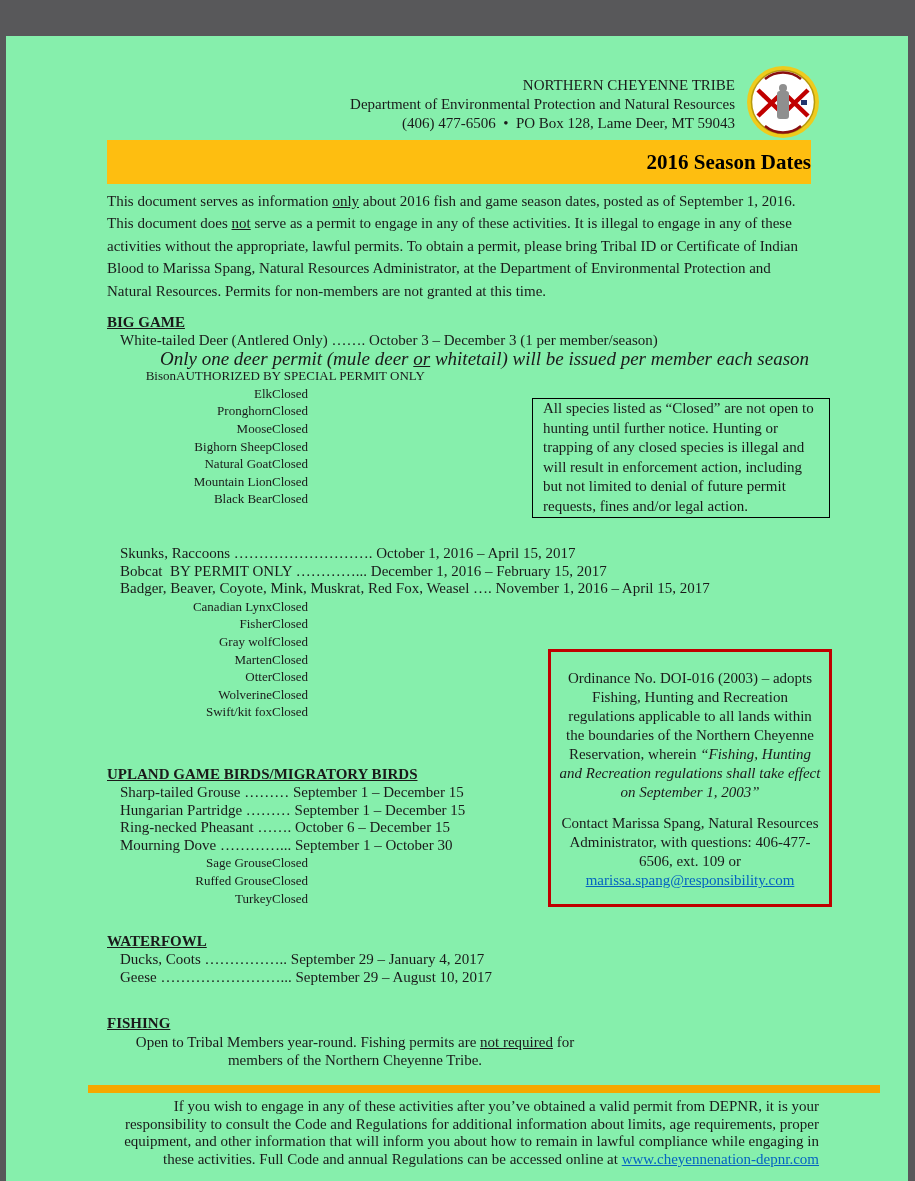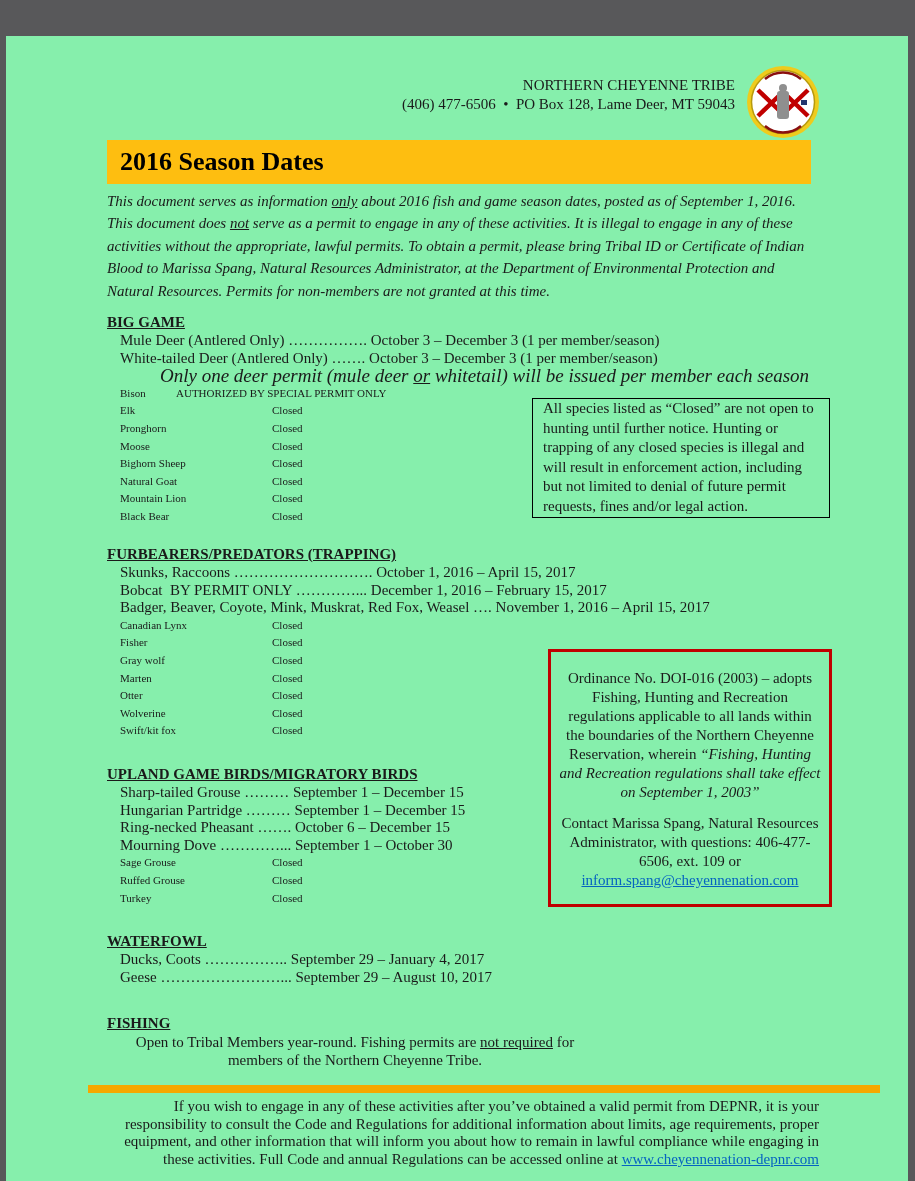--- a/index.html
+++ b/index.html
@@ -10,30 +10,30 @@
        font-family:"Liberation Serif","DejaVu Serif",serif;color:#1a1a1a;}
   .page{position:absolute;left:6px;top:4px;width:902px;height:1174px;background:#86efac;overflow:hidden;margin-top:32px;}
 
   
   .org-header{position:absolute;left:240px;top:40px;width:489px;text-align:right;}
   .org-line{font-size:15px;line-height:19px;white-space:pre-wrap;}
   .seal{position:absolute;left:739px;top:28px;width:76px;height:76px;}
 
   
   .title-bar{position:absolute;left:101px;top:104px;width:704px;height:44px;background:var(--gold);}
-  .title-bar span{display:block;padding-left:13px;font-size:26px;font-weight:bold;line-height:44px;color:#000;}
-
-  
-  .intro{position:absolute;left:101px;top:154px;width:709px;font-size:15px;line-height:22.4px;margin:0;font-style:italic;}
+  .title-bar span{display:block;padding-left:13px;font-size:21px;font-weight:bold;line-height:44px;color:#000;text-align:right;}
+
+  
+  .intro{position:absolute;left:101px;top:154px;width:709px;font-size:15px;line-height:22.4px;margin:0;}
 
   .section{position:absolute;left:101px;width:740px;}
   .sec-heading{font-weight:bold;text-decoration:underline;font-size:15px;line-height:19px;white-space:pre-wrap;}
   .line{padding-left:13px;font-size:15px;line-height:17.6px;white-space:pre-wrap;}
   .note{padding-left:53px;font-style:italic;font-size:19px;line-height:17.6px;white-space:pre-wrap;}
-  .crow{display:flex;padding-left:13px;font-size:11px;line-height:17.6px;}
+  .crow{display:flex;padding-left:13px;font-size:13px;line-height:17.6px;text-align:right;}
   .crow .n{width:152px;flex:none;white-space:pre-wrap;}
   .crow.bison .n{width:56px;}
   .u{text-decoration:underline;}
 
   
   .closed-box{position:absolute;left:526px;top:362px;width:298px;box-sizing:border-box;
               border:1px solid #000;padding:0 10px;font-size:15px;line-height:19.6px;}
 
   
   .ord-box{position:absolute;left:542px;top:613px;width:284px;height:258px;box-sizing:border-box;
@@ -51,20 +51,21 @@
   .footer-text{position:absolute;left:99px;top:1062px;width:714px;text-align:right;
                font-size:15px;line-height:17.6px;}
 </style>
 </head>
 <body>
 
 <div class="page">
 
   <div class="org-header">
     <div class="org-line">NORTHERN CHEYENNE TRIBE</div>
+    <div class="org-line">Department of Environmental Protection and Natural Resources</div>
     <div class="org-line">(406) 477-6506  •  PO Box 128, Lame Deer, MT 59043</div>
   </div>
 
   <div class="seal">
     <svg width="76" height="76" viewBox="0 0 76 76">
       <circle cx="38" cy="38" r="36" fill="#EFCB1C"></circle>
       <circle cx="38" cy="38" r="31.5" fill="#ffffff" stroke="#B79A0E" stroke-width="1.5"></circle>
       <path d="M13 26 L40 52 M40 26 L13 52" stroke="#C00000" stroke-width="4.5" fill="none"></path>
       <path d="M36 26 L63 52 M63 26 L36 52" stroke="#C00000" stroke-width="4.5" fill="none"></path>
       <path d="M20 15 A28 28 0 0 1 56 15" stroke="#8a0f0f" stroke-width="2.5" fill="none"></path>
@@ -76,21 +77,20 @@
   </div>
 
   <div class="title-bar">
     <span>2016 Season Dates</span>
   </div>
 
   <p class="intro"><span>This document serves as information </span><span class="u">only</span><span> about 2016 fish and game season dates, posted as of September 1, 2016. This document does </span><span class="u">not</span><span> serve as a permit to engage in any of these activities. It is illegal to engage in any of these activities without the appropriate, lawful permits. To obtain a permit, please bring Tribal ID or Certificate of Indian Blood to Marissa Spang, Natural Resources Administrator, at the Department of Environmental Protection and Natural Resources. Permits for non-members are not granted at this time.</span></p>
 
   <div class="section" style="top:277px">
     <div class="sec-heading">BIG GAME</div>
-    <div class="line">Mule Deer (Antlered Only) ……………. October 3 – December 3 (1 per member/season)</div>
     <div class="line">White-tailed Deer (Antlered Only) ……. October 3 – December 3 (1 per member/season)</div>
     <div class="note"><span>Only one deer permit (mule deer </span><span class="u">or</span><span> whitetail) will be issued per member each season</span></div>
     <div class="crow bison">
       <span class="n">Bison</span>
       <span>AUTHORIZED BY SPECIAL PERMIT ONLY</span>
     </div>
     <div class="crow">
         <span class="n">Elk</span>
         <span>Closed</span>
       </div>
@@ -118,21 +118,20 @@
         <span class="n">Black Bear</span>
         <span>Closed</span>
       </div>
   </div>
 
   <div class="closed-box">
     <span>All species listed as “Closed” are not open to hunting until further notice. Hunting or trapping of any closed species is illegal and will result in enforcement action, including but not limited to denial of future permit requests, fines and/or legal action.</span>
   </div>
 
   <div class="section" style="top:509px">
-    <div class="sec-heading">FURBEARERS/PREDATORS (TRAPPING)</div>
     <div class="line">Skunks, Raccoons ………………………. October 1, 2016 – April 15, 2017</div>
     <div class="line">Bobcat  BY PERMIT ONLY …………... December 1, 2016 – February 15, 2017</div>
     <div class="line">Badger, Beaver, Coyote, Mink, Muskrat, Red Fox, Weasel …. November 1, 2016 – April 15, 2017</div>
     <div class="crow">
         <span class="n">Canadian Lynx</span>
         <span>Closed</span>
       </div>
     <div class="crow">
         <span class="n">Fisher</span>
         <span>Closed</span>
@@ -155,21 +154,21 @@
       </div>
     <div class="crow">
         <span class="n">Swift/kit fox</span>
         <span>Closed</span>
       </div>
   </div>
 
   <div class="ord-box">
     <span>Ordinance No. DOI-016 (2003) – adopts Fishing, Hunting and Recreation regulations applicable to all lands within the boundaries of the Northern Cheyenne Reservation, wherein </span><span class="quote">“Fishing, Hunting and Recreation regulations shall take effect on September 1, 2003”</span>
     <div class="contact">Contact Marissa Spang, Natural Resources Administrator, with questions: 406-477-6506, ext. 109 or</div>
-    <div><a class="lnk" href="#">inform.spang@cheyennenation.com</a></div>
+    <div><a class="lnk" href="#">marissa.spang@responsibility.com</a></div>
   </div>
 
   <div class="section" style="top:729px">
     <div class="sec-heading">UPLAND GAME BIRDS/MIGRATORY BIRDS</div>
     <div class="line">Sharp-tailed Grouse ……… September 1 – December 15</div>
     <div class="line">Hungarian Partridge ……… September 1 – December 15</div>
     <div class="line">Ring-necked Pheasant ……. October 6 – December 15</div>
     <div class="line">Mourning Dove …………... September 1 – October 30</div>
     <div class="crow">
         <span class="n">Sage Grouse</span>

